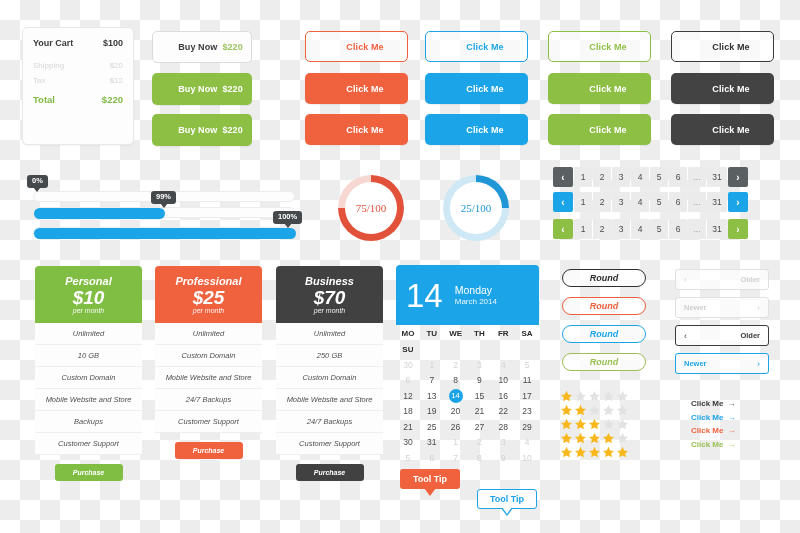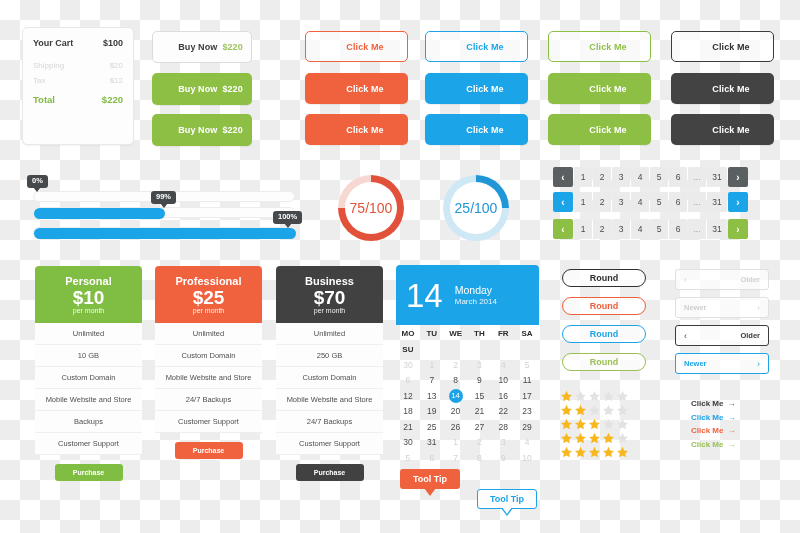--- a/index.html
+++ b/index.html
@@ -67,34 +67,34 @@
     border-left: 4px solid transparent; border-right: 4px solid transparent;
     border-top: 5px solid #45494b;
   }
 
   
   .donut { width: 66px; height: 66px; border-radius: 50%;
     display: flex; align-items: center; justify-content: center; }
   .donut-inner {
     width: 52px; height: 52px; border-radius: 50%; background: #fff;
     display: flex; align-items: center; justify-content: center;
-    font-size: 14px; font-weight: 400;
+    font-size: 11px; font-weight: 400; font-family: Liberation Serif, serif;
   }
 
   
   .pg { display: flex; height: 20px; }
   .pg-cell {
     width: 18px; display: flex; align-items: center; justify-content: center;
     font-size: 8.5px; color: #4a4a4a; background: #ebebeb;
     margin-right: 1px; border-radius: 1px; font-weight: 400;
   }
   .pg-arrow { width: 20px; color: #fff; font-weight: 700; font-size: 10px; border-radius: 2px; }
 
   
-  .price-card { width: 107px; }
+  .price-card { width: 107px; font-style: italic; }
   .price-head {
     height: 57px; border-radius: 4px 4px 0 0; color: #fff;
     display: flex; flex-direction: column; align-items: center; justify-content: center;
   }
   .price-plan { font-size: 11px; font-weight: 700; margin-bottom: 1px; }
   .price-amt { font-size: 19px; font-weight: 700; line-height: 1.05; }
   .price-per { font-size: 7px; opacity: .92; }
   .price-feat {
     height: 22px; background: #fdfdfd; border-bottom: 1px solid #efefef;
     display: flex; align-items: center; justify-content: center;
@@ -124,21 +124,21 @@
   .cal-cell.muted { color: #d2d2d2; }
   .cal-cell.today span {
     width: 14px; height: 14px; border-radius: 50%; background: #1ca4e8; color: #fff;
     display: flex; align-items: center; justify-content: center; font-size: 8px;
   }
 
   
   .round {
     width: 84px; height: 18px; border-radius: 11px;
     display: flex; align-items: center; justify-content: center;
-    font-size: 9px; font-weight: 700; background: rgba(255,255,255,.7);
+    font-size: 9px; font-weight: 700; background: rgba(255,255,255,.7); font-style: italic;
   }
 
   
   .nav-btn {
     width: 94px; height: 21px; border-radius: 3px;
     display: flex; align-items: center; justify-content: space-between;
     padding: 0 8px; font-size: 7.5px; font-weight: 700;
     background: rgba(255,255,255,.72);
   }
   .nav-btn .chev { font-size: 9px; font-weight: 400; }

